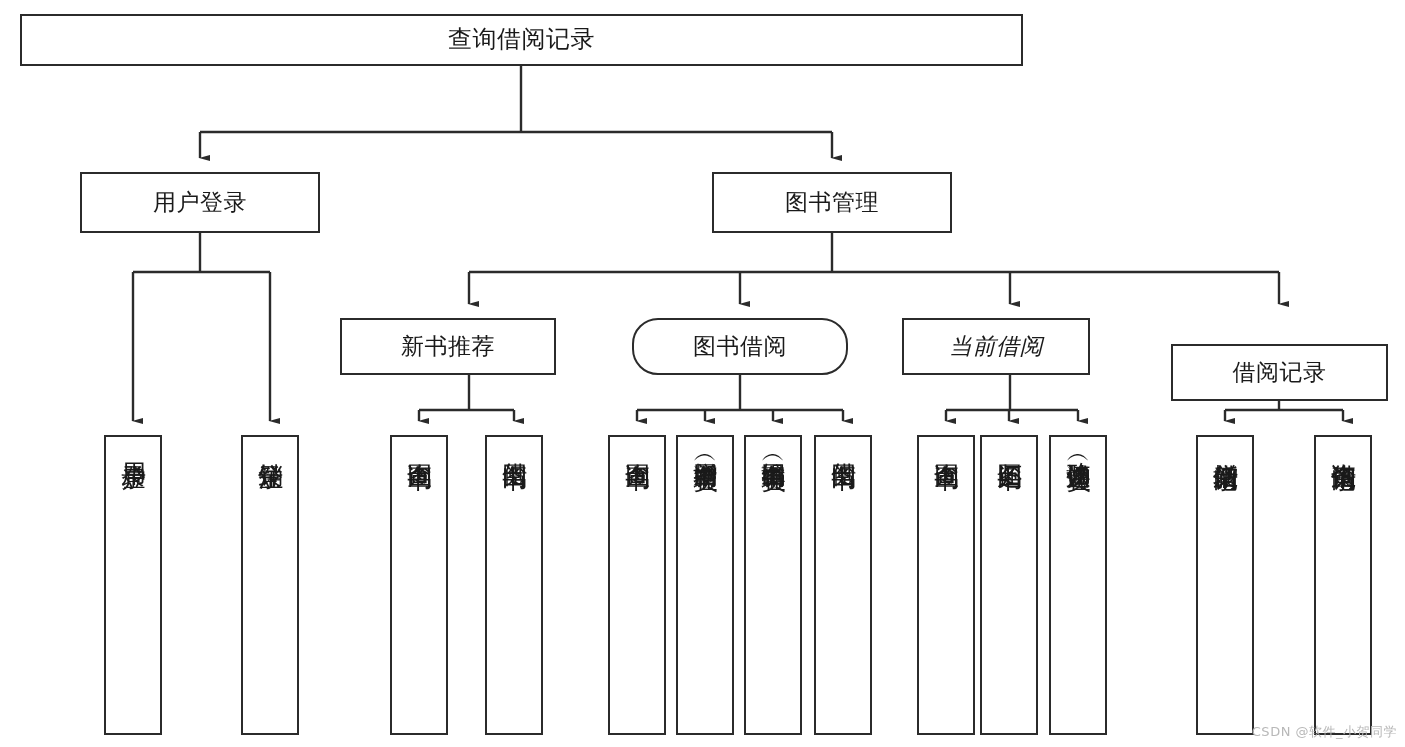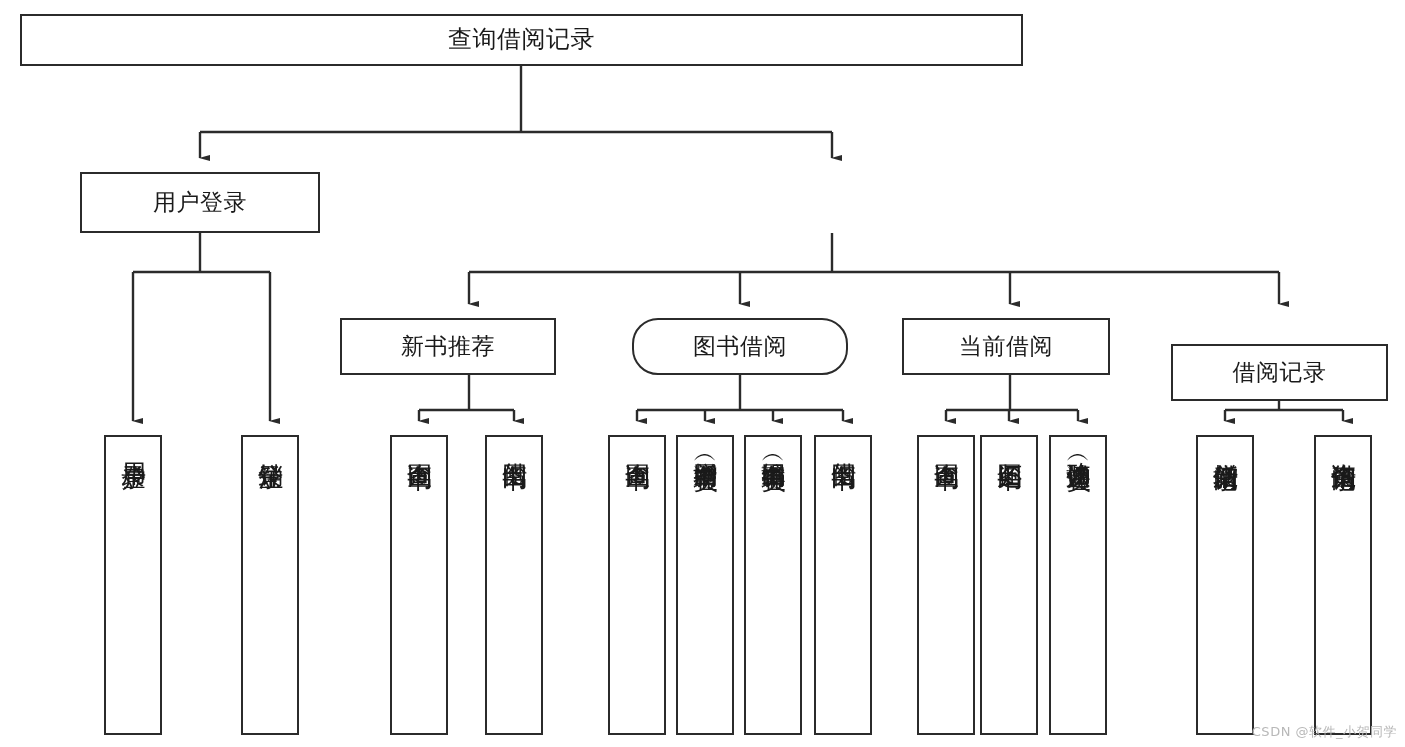--- a/index.html
+++ b/index.html
@@ -109,28 +109,31 @@
     </g>
   </svg>
 
   <div class="node h root" style="left:20px;top:14px;width:1003px;height:52px;">
     <span class="lbl">查询借阅记录</span>
   </div>
 
   <div class="node h" style="left:80px;top:172px;width:240px;height:61px;">
     <span class="lbl">用户登录</span>
   </div>
+  <div class="node h" style="left:712px;top:172px;width:240px;height:61px;">
+    <span class="lbl">图书管理</span>
+  </div>
 
   <div class="node h" style="left:340px;top:318px;width:216px;height:57px;">
     <span class="lbl">新书推荐</span>
   </div>
   <div class="node h" style="left:632px;top:318px;width:216px;height:57px;border-radius:26px;">
     <span class="lbl">图书借阅</span>
   </div>
-  <div class="node h" style="left:902px;top:318px;width:208px;height:57px;">
+  <div class="node h" style="left:902px;top:318px;width:188px;height:57px;font-style:italic;">
     <span class="lbl">当前借阅</span>
   </div>
   <div class="node h" style="left:1171px;top:318px;width:217px;height:57px;margin-top:26px;">
     <span class="lbl">借阅记录</span>
   </div>
 
   <div class="node v" style="left:104px;top:435px;width:58px;height:300px;">
     <span class="lbl">用户登录</span>
   </div>
   <div class="node v" style="left:241px;top:435px;width:58px;height:300px;">

